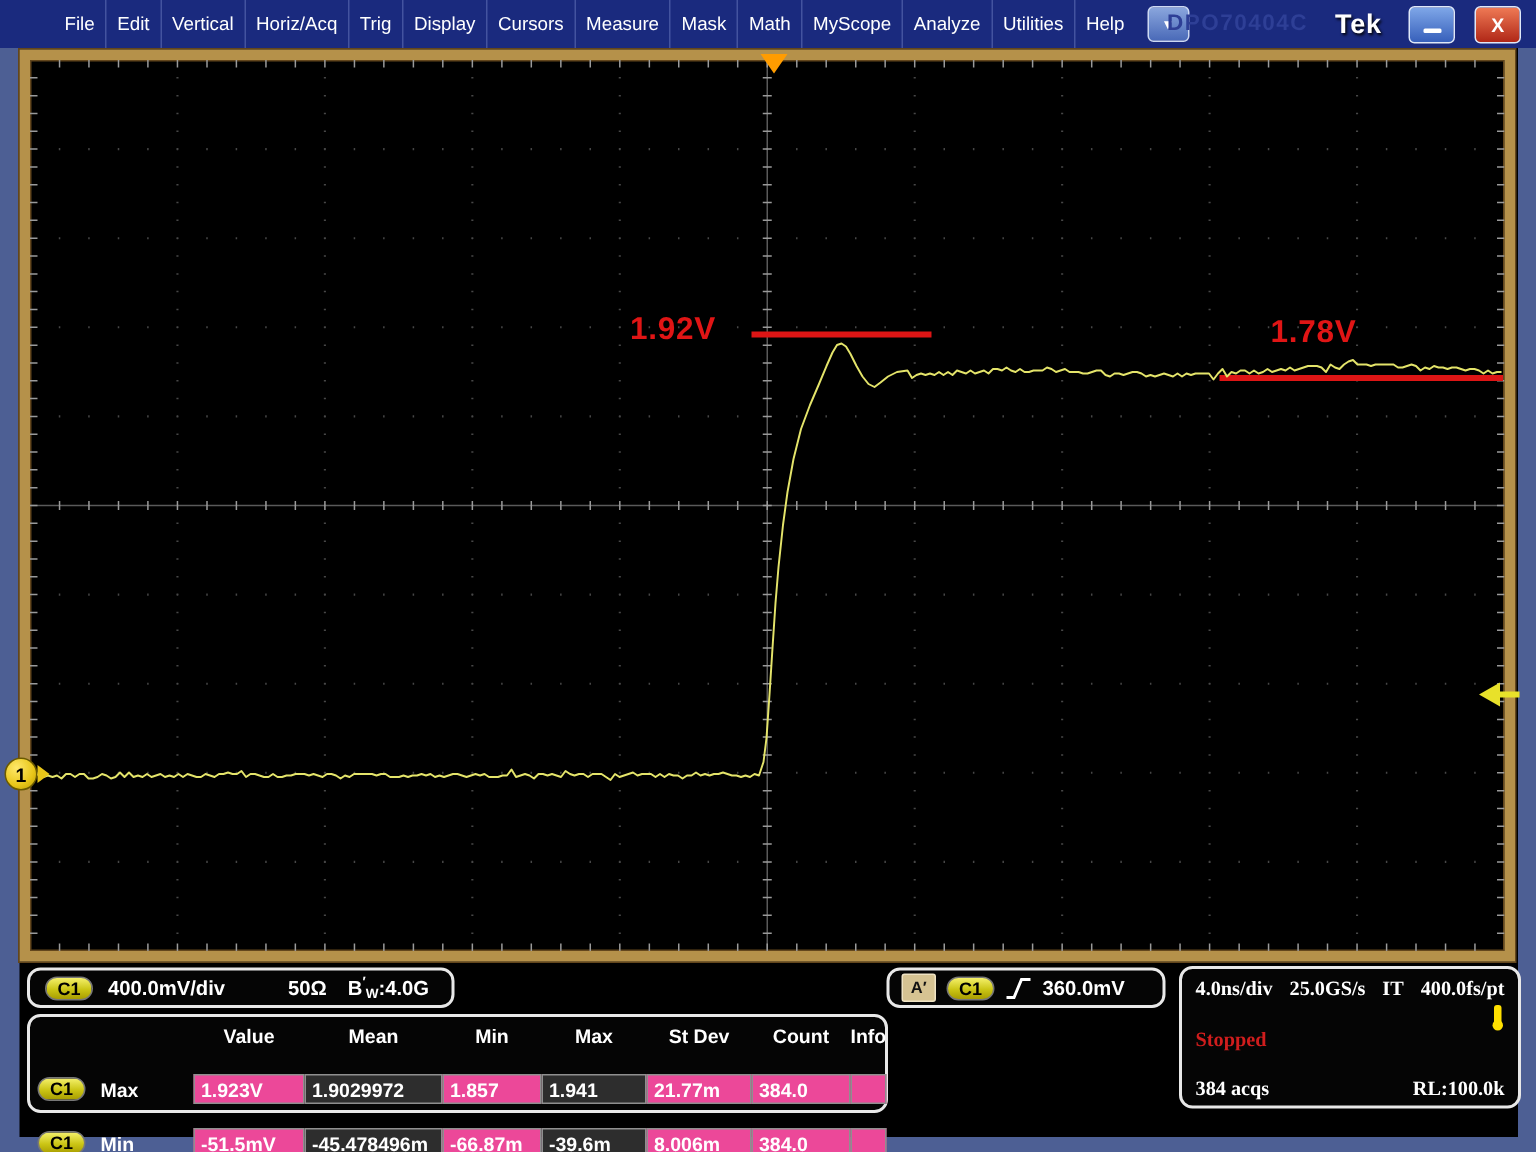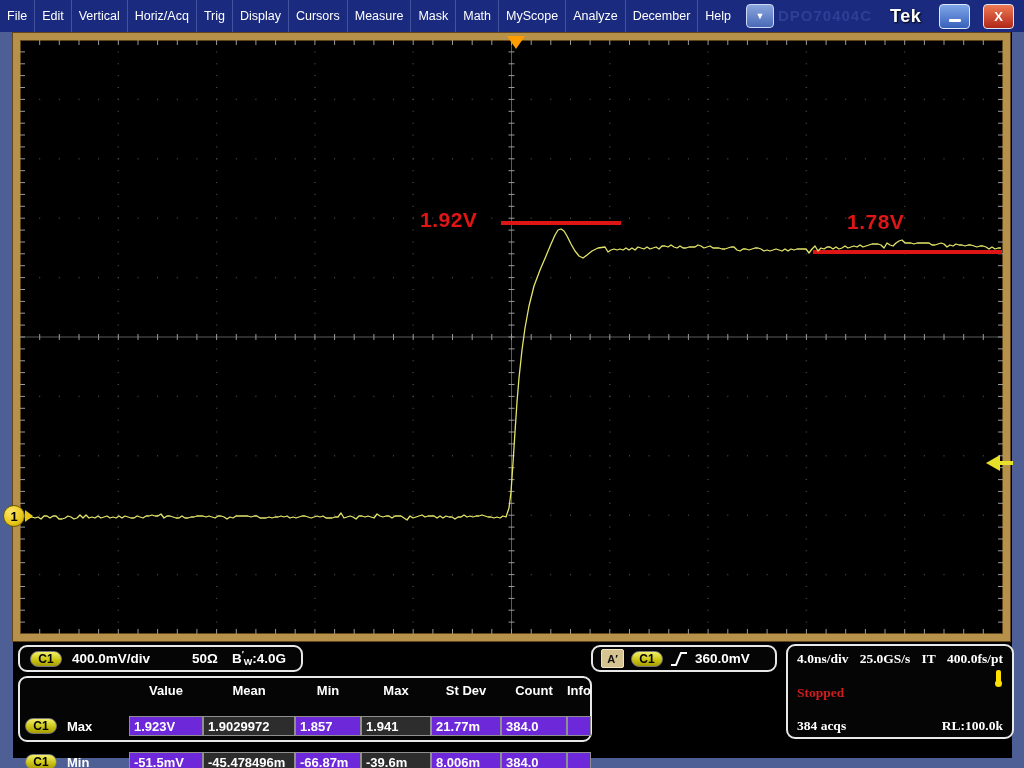--- a/index.html
+++ b/index.html
@@ -73,47 +73,47 @@
   #status-stopped{color:#cf1d1d;}
   #acq-time{color:#f0a030;}
   #temp-icon{position:absolute;right:11px;top:24px;width:5px;height:13px;background:#ffe000;border-radius:2px 2px 0 0;}
   #temp-icon:after{content:"";position:absolute;left:-1px;bottom:-4px;width:7px;height:7px;border-radius:50%;background:#ffe000;}
 
   
   #meas-table{left:18px;top:676px;width:574px;height:66px;padding:2px 5px;font-size:13px;}
   #meas-grid{display:grid;grid-template-columns:42px 62px 74px 92px 66px 70px 70px 66px 1fr;
              grid-auto-rows:20px;row-gap:16px;align-items:stretch;}
   .mh{display:flex;align-items:center;justify-content:center;font-weight:bold;}
-  .mcell{display:flex;align-items:center;padding-left:4px;border:1px solid #8f8f8f;background:#6d28d9;
+  .mcell{display:flex;align-items:center;padding-left:4px;border:1px solid #8f8f8f;background:#ec4899;
          white-space:nowrap;overflow:hidden;}
   .mcell.lite{background:#2d2d2d;}
   .mlabel{display:flex;align-items:center;font-weight:bold;}
   .mbadge{display:flex;align-items:center;}
 </style>
 </head>
 <body>
 
 <div id="screen">
   <div id="client"></div>
 
   <div id="menubar">
-    <div id="menu-items" style="display:flex;align-items:center;height:32px;">
+    <div id="menu-items" style="display:flex;align-items:center;height:32px;margin-left:36px;">
         <div class="menu-item">File</div>
         <div class="menu-item">Edit</div>
         <div class="menu-item">Vertical</div>
         <div class="menu-item">Horiz/Acq</div>
         <div class="menu-item">Trig</div>
         <div class="menu-item">Display</div>
         <div class="menu-item">Cursors</div>
         <div class="menu-item">Measure</div>
         <div class="menu-item">Mask</div>
         <div class="menu-item">Math</div>
         <div class="menu-item">MyScope</div>
         <div class="menu-item">Analyze</div>
-        <div class="menu-item">December</div>
+        <div class="menu-item">Utilities</div>
         <div class="menu-item">Help</div>
       </div>
     <div id="dropdown-btn">
       <span>▼</span>
     </div>
     <div id="watermark">DPO70404C</div>
     <div id="tek-logo">Tek</div>
     <div id="btn-minimize" class="win-btn">
         <i></i>
       </div>

